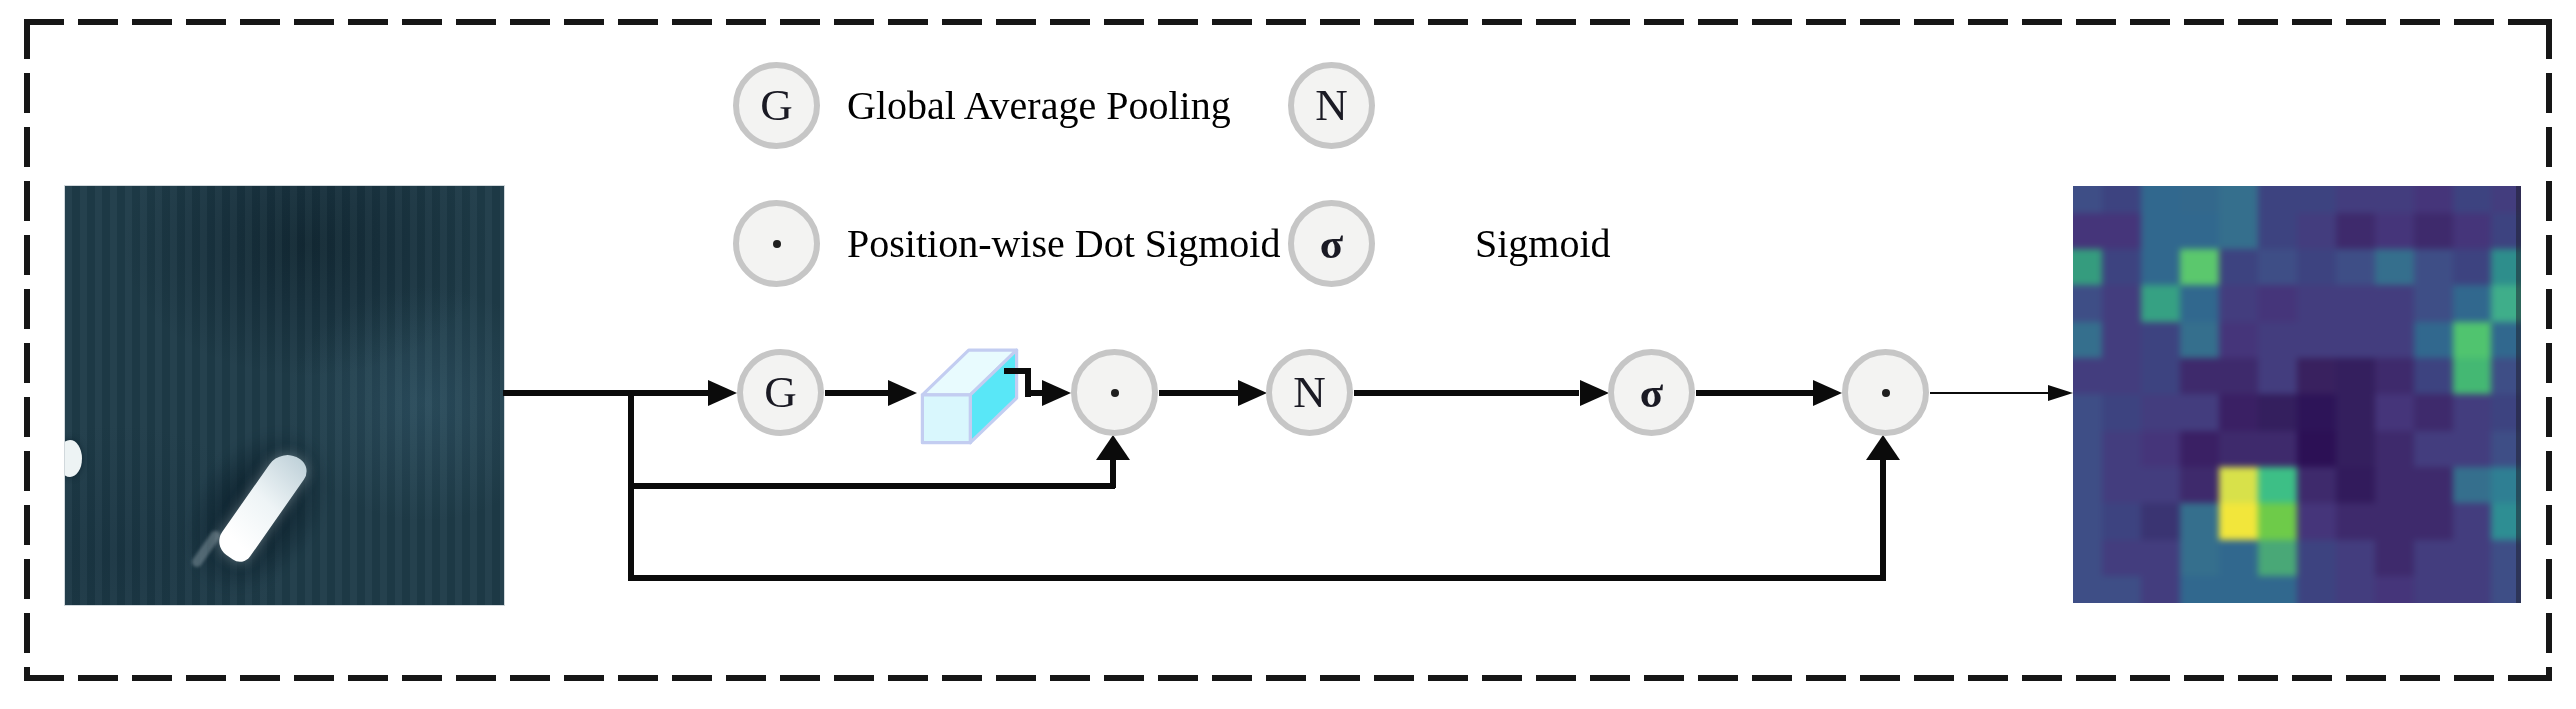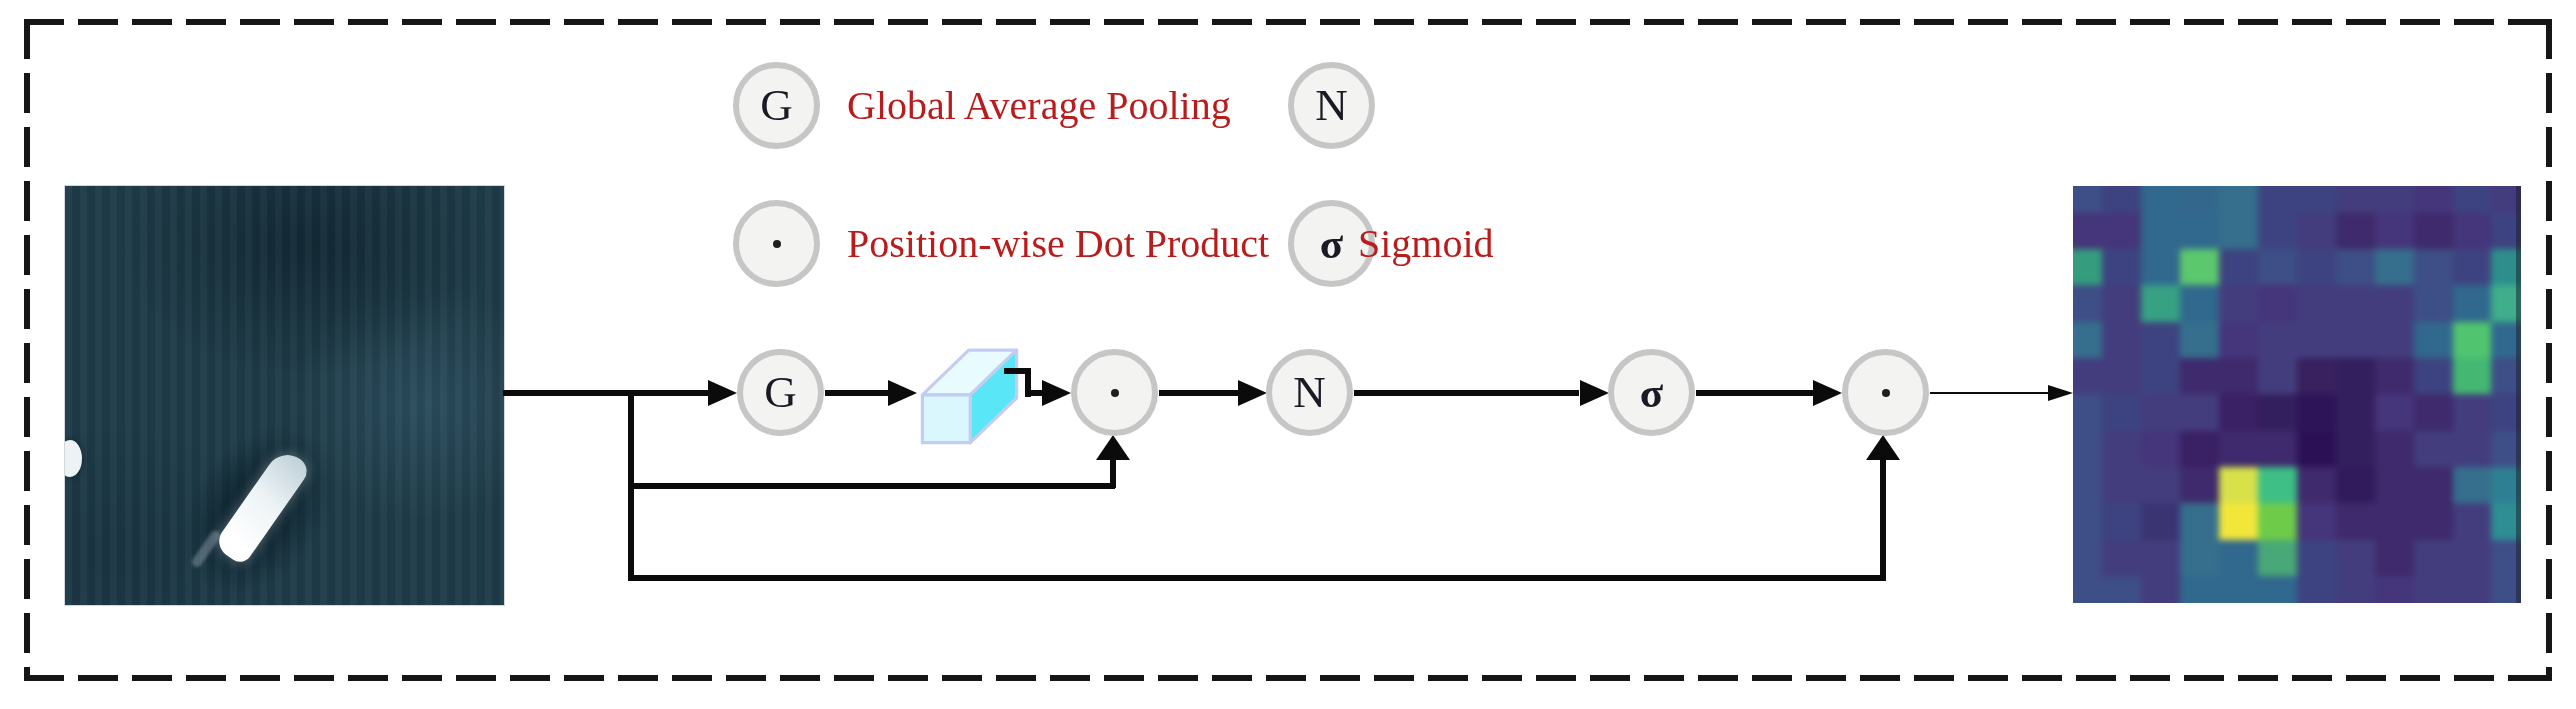--- a/index.html
+++ b/index.html
@@ -12,21 +12,21 @@
   .edge.v{width:5.6px;background:repeating-linear-gradient(180deg,#161616 0 40px,transparent 40px 54px);}
 
   
   .node-circle{position:absolute;width:75px;height:75px;border-radius:50%;
                border:6.4px solid #c6c6c6;background:#f3f3f2;
                display:flex;align-items:center;justify-content:center;}
   .node-letter{font-size:45px;line-height:1;color:#1a1a24;}
   .node-letter.sigma{font-weight:bold;font-size:43px;}
   .dot-symbol{width:8px;height:8px;border-radius:50%;background:#1f1f1f;}
   .legend-label{position:absolute;height:51px;display:flex;align-items:center;
-                font-size:40px;white-space:nowrap;color:#b91c1c;}
+                font-size:40px;white-space:nowrap;color:#000000;}
 
   
   .line{position:absolute;background:#0b0b0b;}
   .ah-right{position:absolute;width:0;height:0;
             border-top:13.6px solid transparent;border-bottom:13.6px solid transparent;
             border-left:29px solid #0b0b0b;}
   .ah-right.small{border-top:8.8px solid transparent;border-bottom:8.8px solid transparent;
                   border-left:25px solid #0b0b0b;}
   .ah-up{position:absolute;width:0;height:0;
          border-left:17px solid transparent;border-right:17px solid transparent;
@@ -78,26 +78,26 @@
   </div>
   <div class="legend-label" style="left:847px;top:80px;">Global Average Pooling</div>
 
   <div class="node-circle" style="left:1288px;top:62px;">
     <span class="node-letter">N</span>
   </div>
 
   <div class="node-circle" style="left:733px;top:200px;">
     <span class="dot-symbol"></span>
   </div>
-  <div class="legend-label" style="left:847px;top:218px;">Position-wise Dot Product</div>
+  <div class="legend-label" style="left:847px;top:218px;">Position-wise Dot Sigmoid</div>
 
   <div class="node-circle" style="left:1288px;top:200px;">
     <span class="node-letter sigma">σ</span>
   </div>
-  <div class="legend-label" style="left:1358px;top:218px;">Sigmoid</div>
+  <div class="legend-label" style="left:1475px;top:218px;">Sigmoid</div>
 
   <div class="sea">
     <div class="sea-streaks"></div>
     <div class="ship-shadow"></div>
     <div class="ship-wake"></div>
     <div class="ship-hull"></div>
     <div class="edge-blob"></div>
   </div>
 
   <div class="line" style="left:503px;top:390px;width:205px;height:6.4px;"></div>

